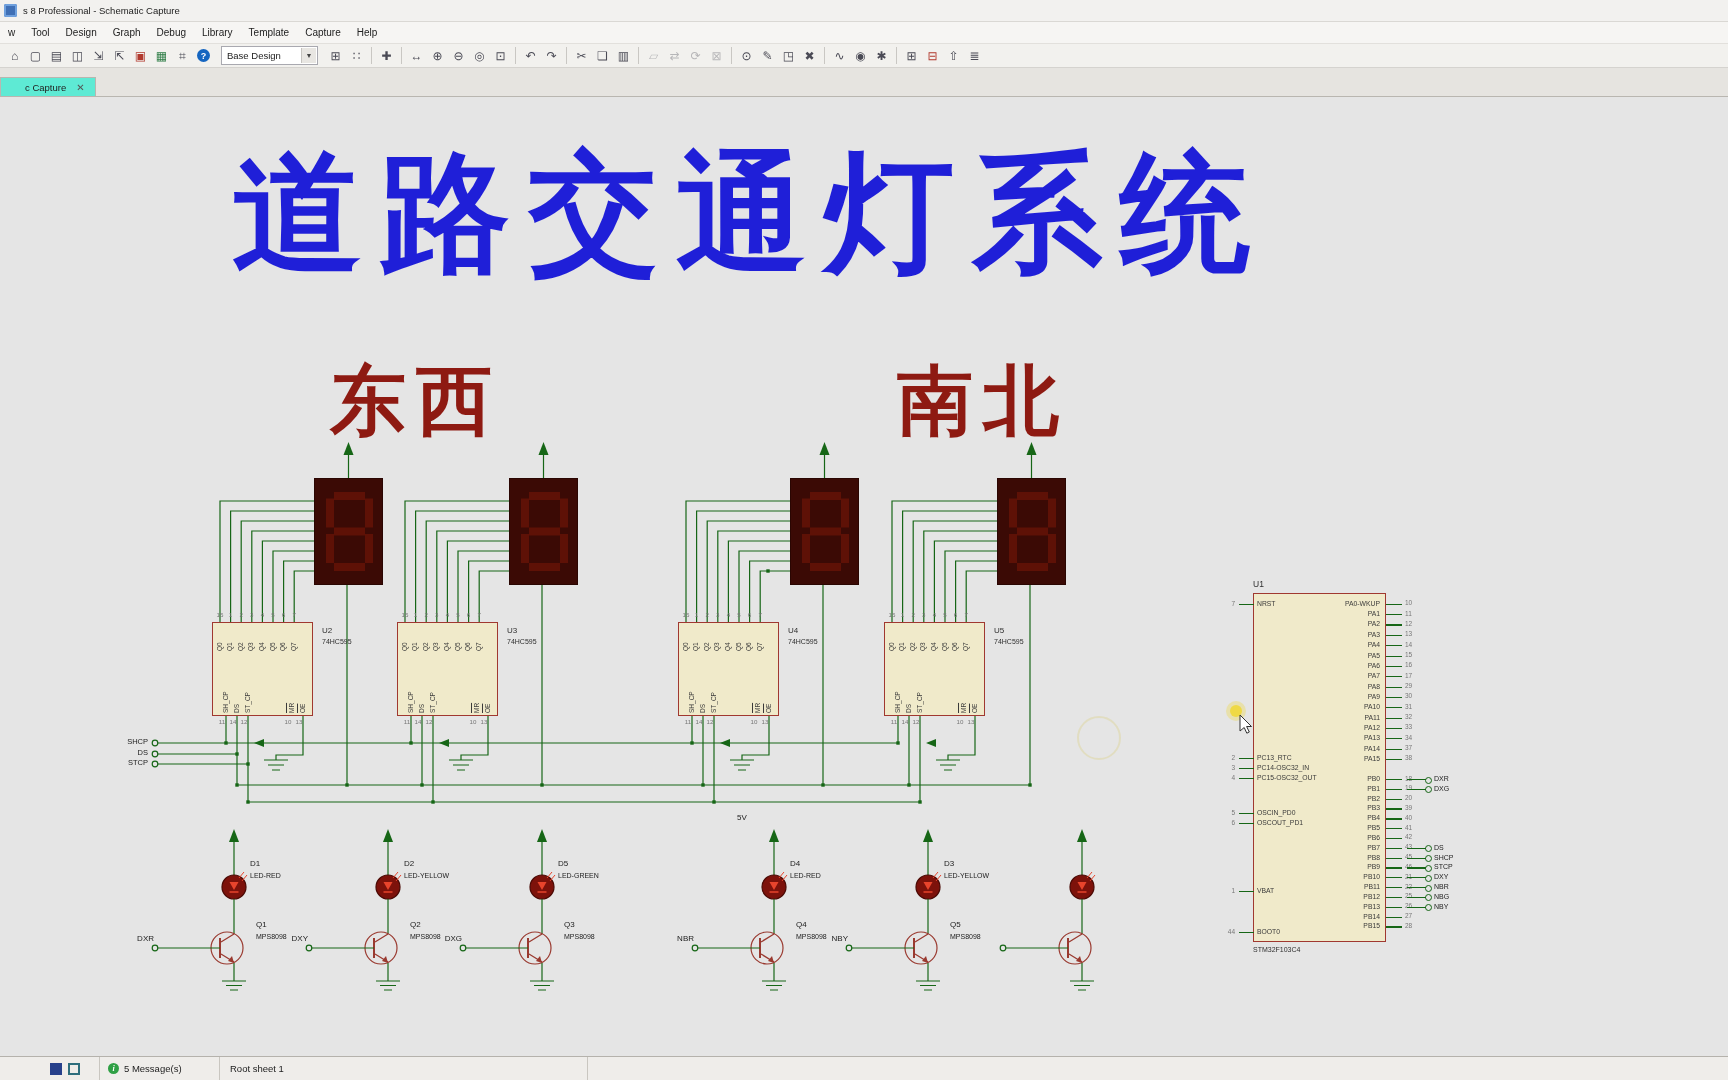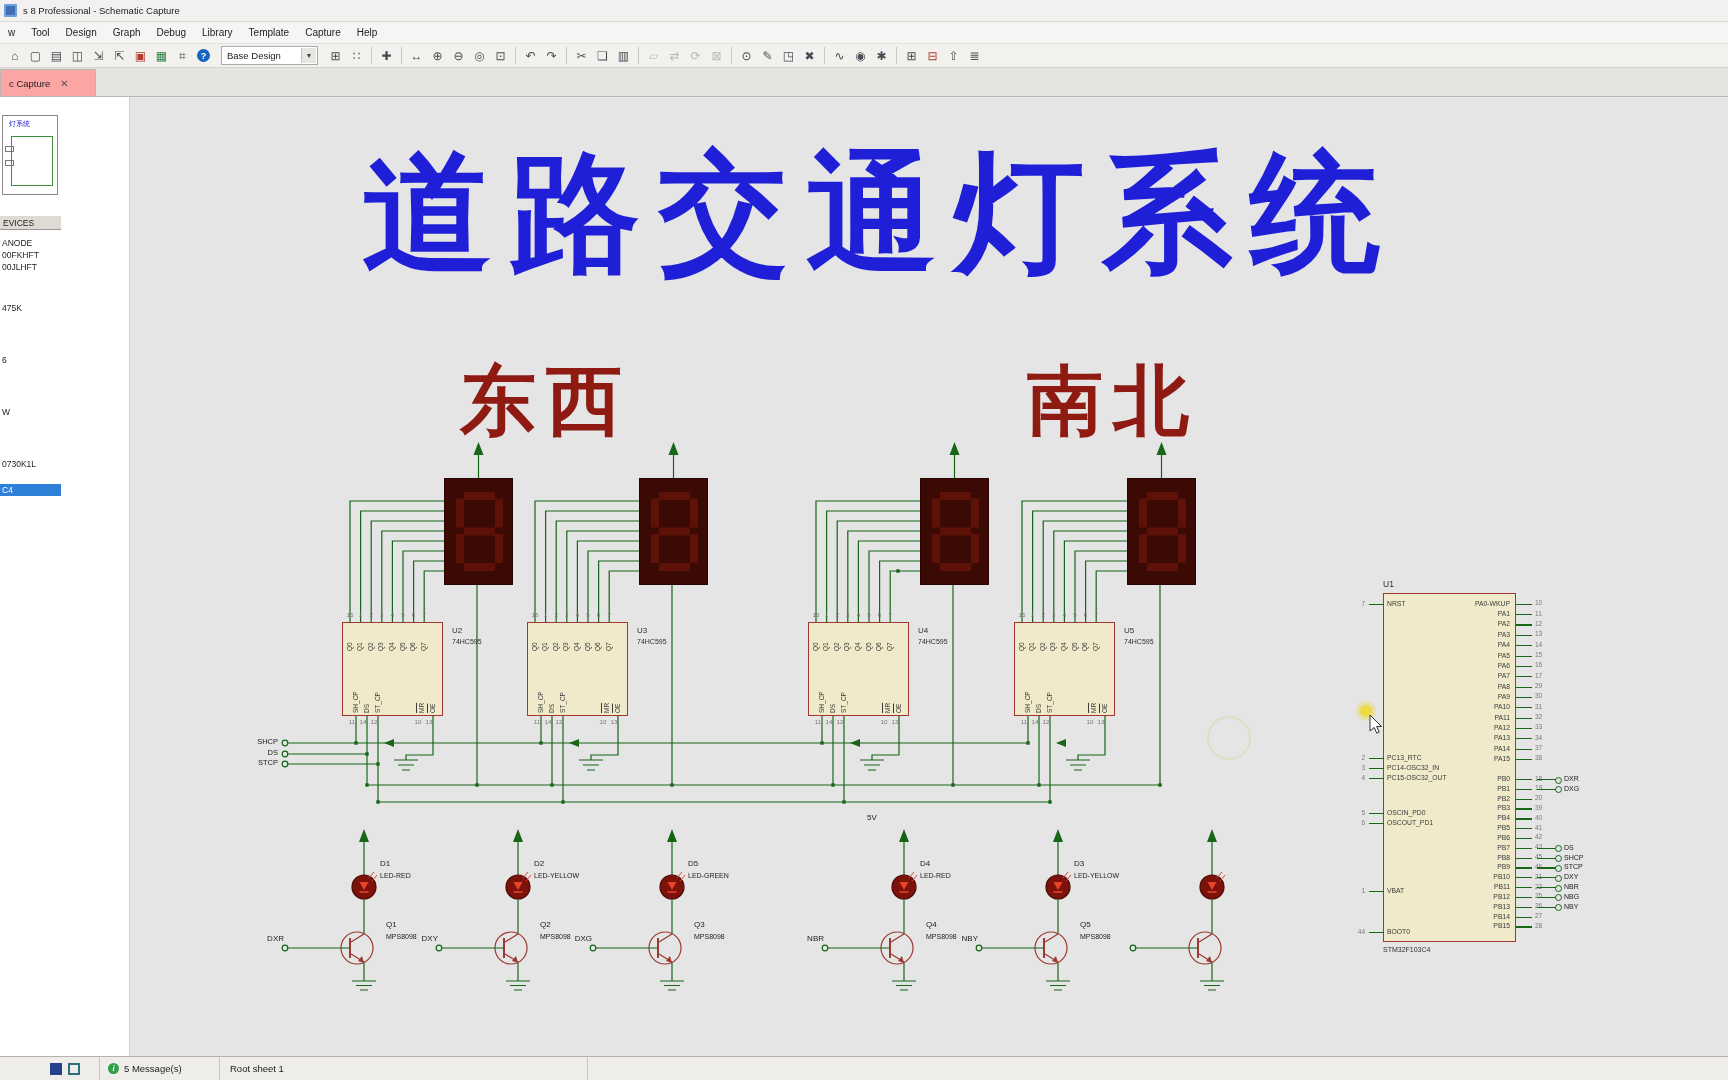--- a/index.html
+++ b/index.html
@@ -14,21 +14,21 @@
 .icons{display:flex;align-items:center}
 .tb-icon{width:19px;height:19px;display:flex;align-items:center;justify-content:center;font-size:12px;color:#4A4A55;margin:0 1px;border:1px solid transparent;border-radius:2px}
 .tb-icon.red{color:#B23A2E}
 .tb-icon.green{color:#2E7D46}
 .tb-icon.blue .g{background:#1565C0;color:#fff;border-radius:50%;width:13px;height:13px;font-size:9px;display:flex;align-items:center;justify-content:center;font-weight:bold}
 .tb-icon.dis{opacity:.35}
 .tb-icon.sep{width:1px;height:17px;background:#C9C7C3;margin:0 4px;border:none;border-radius:0}
 .combo{width:97px;height:19px;background:#fff;border:1px solid #A9A9B0;margin:0 7px;display:flex;align-items:center;font-size:9.5px;position:relative;padding-left:5px}
 .combo .arr{position:absolute;right:1px;top:1px;width:15px;height:15px;background:#E8E6E2;border-left:1px solid #C5C3BF;display:flex;align-items:center;justify-content:center;font-size:7px;color:#444}
 .tabbar{height:29px;background:#E6E4E0;border-bottom:1px solid #B9B6B0;display:flex;align-items:flex-end}
-.tab{width:96px;height:27px;background:#fca5a5;border:1px solid #B9B6B0;border-bottom:none;display:flex;align-items:center;font-size:9.5px;padding-left:8px}
+.tab{width:96px;height:19px;background:#5eead4;border:1px solid #B9B6B0;border-bottom:none;display:flex;align-items:center;font-size:9.5px;padding-left:24px}
 .tab .x{color:#555;font-size:10px;margin-left:10px}
 
 
 .main{display:flex;height:959px}
 .sidebar{width:130px;background:#fff;position:relative;border-right:1px solid #D0CECA}
 .preview{position:absolute;left:2px;top:18px;width:56px;height:80px;border:1px solid #8A8A8A;background:#fff}
 .preview .ptxt{position:absolute;left:6px;top:3px;font-size:7px;color:#2121D8;white-space:nowrap}
 .preview .prect{position:absolute;left:8px;top:20px;width:42px;height:50px;border:1px solid #3E8E3E}
 .preview .pm1,.preview .pm2{position:absolute;left:2px;width:9px;height:6px;border:1px solid #777}
 .preview .pm1{top:30px}.preview .pm2{top:44px}
@@ -289,40 +289,20 @@
 
 <div class="tabbar">
   <div class="tab">
     <span>c Capture</span>
     <span class="x">✕</span>
   </div>
 </div>
 
 <div class="main">
 
-  <div class="sidebar">
-    <div class="preview">
-      <div class="ptxt">灯系统</div>
-      <div class="prect"></div>
-      <div class="pm1"></div>
-      <div class="pm2"></div>
-    </div>
-    <div class="devhdr">EVICES</div>
-    <div class="devlist">
-
-    <div class="dev">ANODE</div>
-        <div class="dev">00FKHFT</div>
-        <div class="dev">00JLHFT</div>
-        <div class="dev">475K</div>
-        <div class="dev">6</div>
-        <div class="dev">W</div>
-        <div class="dev">0730K1L</div>
-        <div class="dev">C4</div>
-      </div>
-  </div>
 
   <div class="canvas">
 
     <svg class="wires" width="1598" height="959" viewBox="0 0 1598 959">
       <defs>
         <g id="fan">
           <path d="M8 525V404H115"></path>
             <path d="M18.6 525V414H115"></path>
             <path d="M29.2 525V424H115"></path>
           <path d="M39.8 525V434H115"></path>

